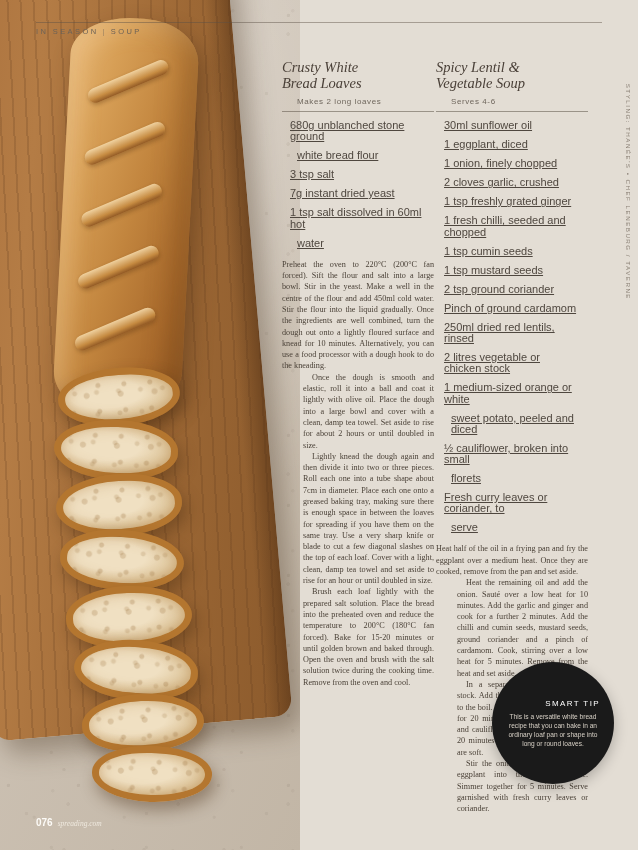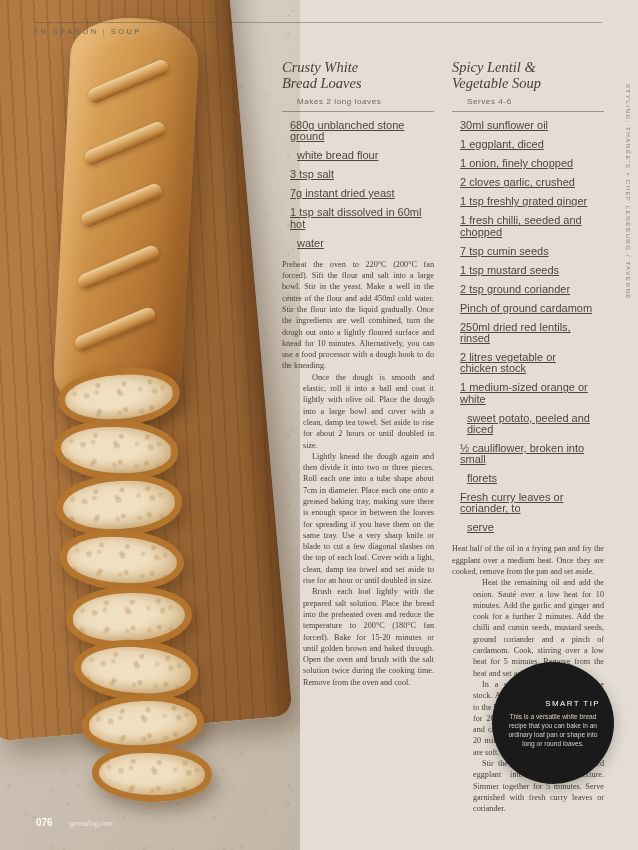--- a/index.html
+++ b/index.html
@@ -114,21 +114,21 @@
     height: 1px; background: rgba(90,80,68,0.45);
     z-index: 4;
   }
 
   
   .cols {
     position: absolute;
     left: 282px; top: 60px;
     width: 322px;
     display: flex;
-    gap: 18px;
+    gap: 2px;
     z-index: 6;
   }
   .col { width: 152px; }
 
   .recipe-title {
     font-family: "Liberation Serif", serif;
     font-style: italic;
     font-size: 14.5px;
     line-height: 15.5px;
     color: #4a4038;
@@ -213,21 +213,21 @@
     letter-spacing: 1.5px;
     color: #8b8176;
     white-space: nowrap;
     z-index: 5;
   }
 
   
   .footer {
     position: absolute;
     left: 36px; bottom: 22px;
-    display: flex; align-items: baseline; gap: 16px;
+    display: flex; align-items: baseline; gap: 5px;
     z-index: 9;
   }
   .folio {
     font-family: "Liberation Sans", sans-serif;
     font-weight: bold;
     font-size: 10px;
     color: #fdfbf7;
   }
   .site {
     font-family: "Liberation Serif", serif;
@@ -318,21 +318,21 @@
       </h2>
       <div class="serves">Serves 4-6</div>
       <div class="rule"></div>
       <ul class="ing">
         <li>30ml sunflower oil</li>
         <li>1 eggplant, diced</li>
         <li>1 onion, finely chopped</li>
         <li>2 cloves garlic, crushed</li>
         <li>1 tsp freshly grated ginger</li>
         <li>1 fresh chilli, seeded and chopped</li>
-        <li>7 tsp cumin seeds</li>
+        <li>1 tsp cumin seeds</li>
         <li>1 tsp mustard seeds</li>
         <li>2 tsp ground coriander</li>
         <li>Pinch of ground cardamom</li>
         <li>250ml dried red lentils, rinsed</li>
         <li>2 litres vegetable or chicken stock</li>
         <li>1 medium-sized orange or white</li>
         <li class="indent">sweet potato, peeled and diced</li>
         <li>½ cauliflower, broken into small</li>
         <li class="indent">florets</li>
         <li>Fresh curry leaves or coriander, to</li>

